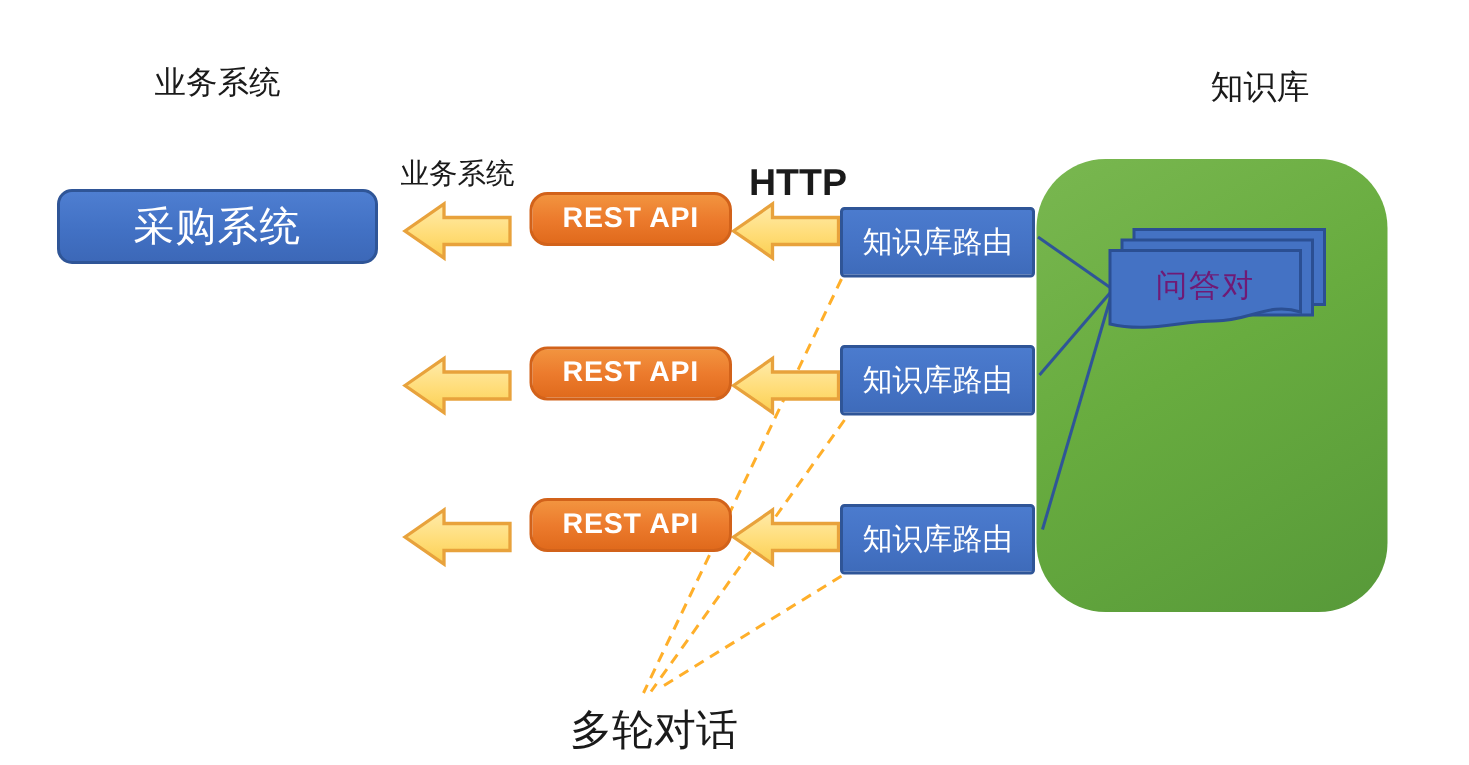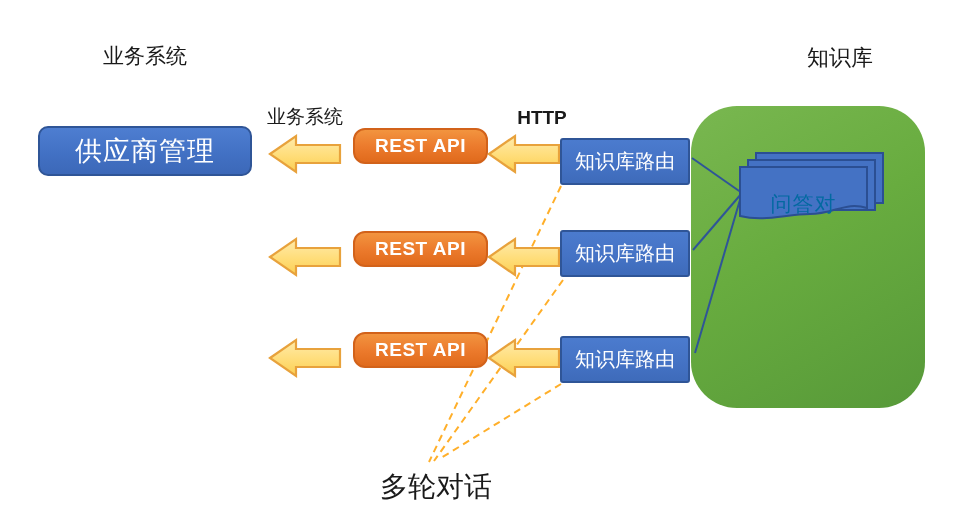--- a/index.html
+++ b/index.html
@@ -36,21 +36,21 @@
   }
   .node-kb{
     left:560px;width:130px;height:47px;
     background:linear-gradient(180deg,#4b7bce 0%,#4472c4 60%,#3e6bba 100%);
     border:2px solid #2f5597;border-radius:3px;
     font-size:20px;z-index:3;
   }
   .qa-label{
     position:absolute;left:740px;top:167px;width:127px;height:46px;
     display:flex;align-items:center;justify-content:center;
-    color:#0369a1;font-size:21px;z-index:4;letter-spacing:1px;margin-top:14px;
+    color:#701a75;font-size:21px;z-index:4;letter-spacing:1px;
   }
 </style>
 </head>
 <body>
 
 <div class="canvas">
 
   <div class="panel-green"></div>
 
   <svg class="overlay" width="979" height="510" viewBox="0 0 979 510">
@@ -87,24 +87,24 @@
       <rect x="756" y="153" width="127" height="50" fill="#4472c4" stroke="#2b4f93" stroke-width="2"></rect>
       <rect x="748" y="160" width="127" height="50" fill="#4472c4" stroke="#2b4f93" stroke-width="2"></rect>
       <path transform="translate(740,167)" d="M0,0 H127 V41 C106,34 94,47 70,47 C46,47 25,55 0,49 Z" fill="#4472c4" stroke="#2b4f93" stroke-width="2"></path>
     </g>
   </svg>
 
   <div class="lbl" style="left:83px;top:43px;width:124px;font-size:21px;">业务系统</div>
   <div class="lbl" style="left:749px;top:45px;width:124px;font-size:22px;text-align:right;">知识库</div>
 
   <div class="lbl" style="left:243px;top:106px;width:124px;font-size:19px;">业务系统</div>
-  <div class="lbl" style="left:480px;top:107px;width:124px;font-size:19px;font-weight:600;">HTTP</div>
+  <div class="lbl" style="left:470px;top:107px;width:124px;font-size:25px;font-weight:600;">HTTP</div>
   <div class="lbl" style="left:374px;top:470px;width:124px;font-size:28px;">多轮对话</div>
 
-  <div class="node node-biz" style="top:126px;">供应商管理</div>
+  <div class="node node-biz" style="top:126px;">采购系统</div>
 
   <div class="node node-rest" style="top:128px;">REST API</div>
   <div class="node node-rest" style="top:231px;">REST API</div>
   <div class="node node-rest" style="top:332px;">REST API</div>
 
   <div class="node node-kb" style="top:138px;">知识库路由</div>
   <div class="node node-kb" style="top:230px;">知识库路由</div>
   <div class="node node-kb" style="top:336px;">知识库路由</div>
 
   <div class="qa-label">问答对</div>

